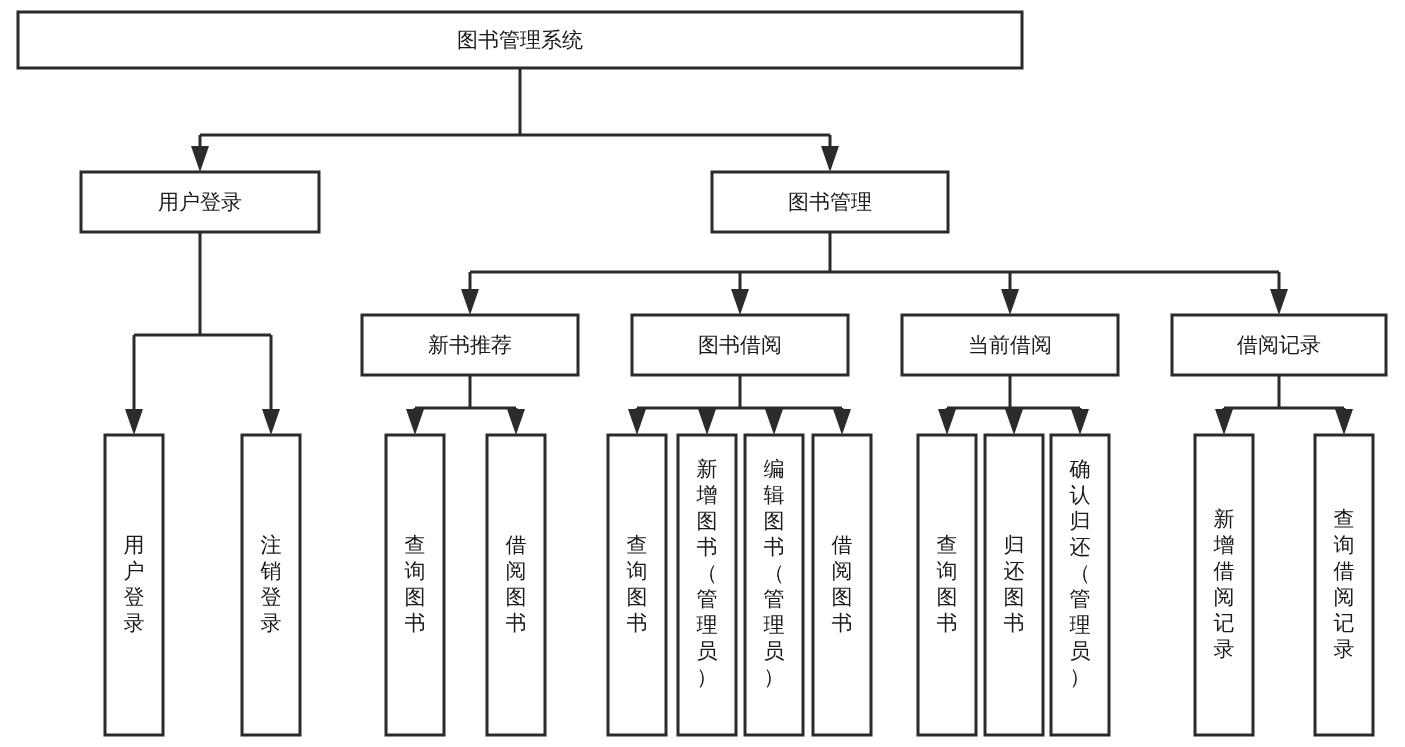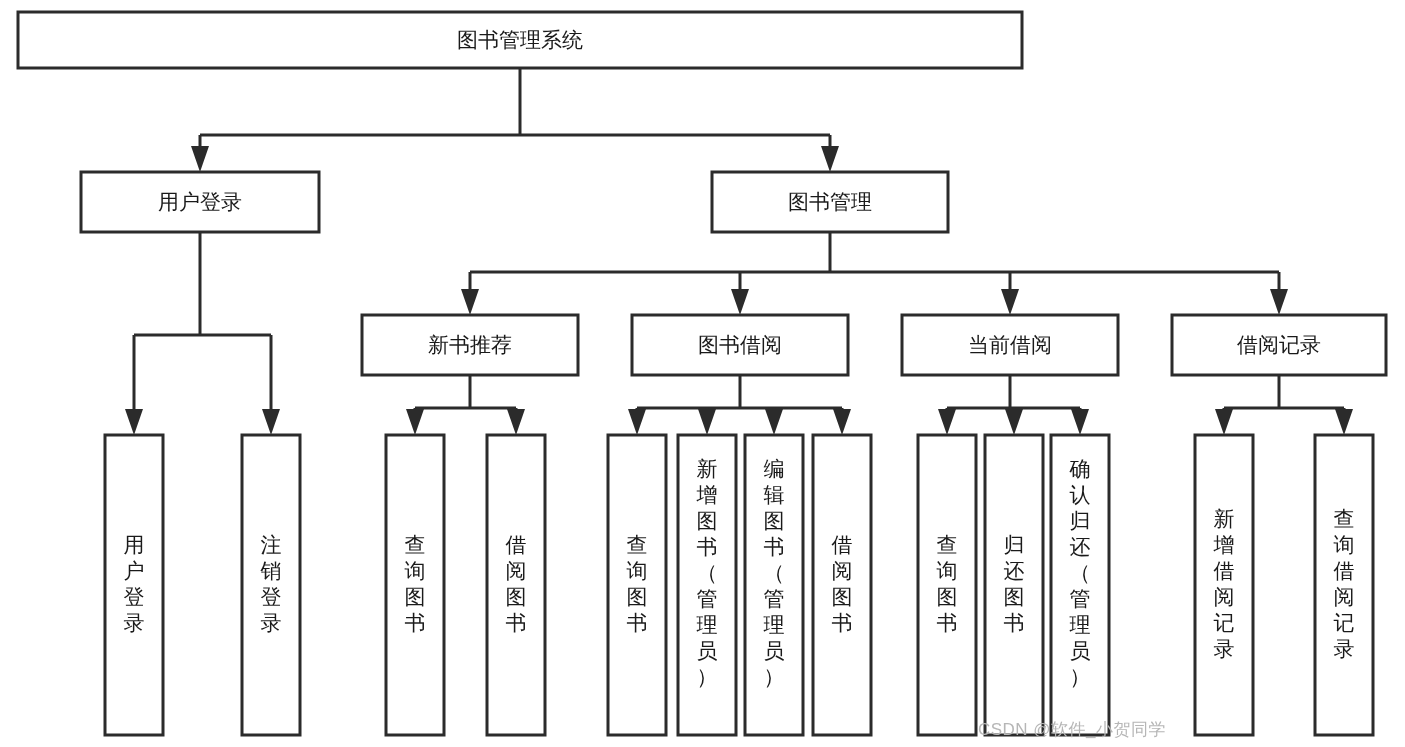--- a/index.html
+++ b/index.html
@@ -209,14 +209,13 @@
       </g>
       <g>
         <rect class="node-box" x="1195" y="435" width="58" height="300"></rect>
         <text class="node-label-vertical" x="1224" y="0"><tspan x="1224" y="520">新</tspan><tspan x="1224" y="546">增</tspan><tspan x="1224" y="572">借</tspan><tspan x="1224" y="598">阅</tspan><tspan x="1224" y="624">记</tspan><tspan x="1224" y="650">录</tspan></text>
       </g>
       <g>
         <rect class="node-box" x="1315" y="435" width="58" height="300"></rect>
         <text class="node-label-vertical" x="1344" y="0"><tspan x="1344" y="520">查</tspan><tspan x="1344" y="546">询</tspan><tspan x="1344" y="572">借</tspan><tspan x="1344" y="598">阅</tspan><tspan x="1344" y="624">记</tspan><tspan x="1344" y="650">录</tspan></text>
       </g>
     </svg>
-  <div class="watermark">CSDN @软件_小贺同学</div>
 </div>
 
 </body></html>

